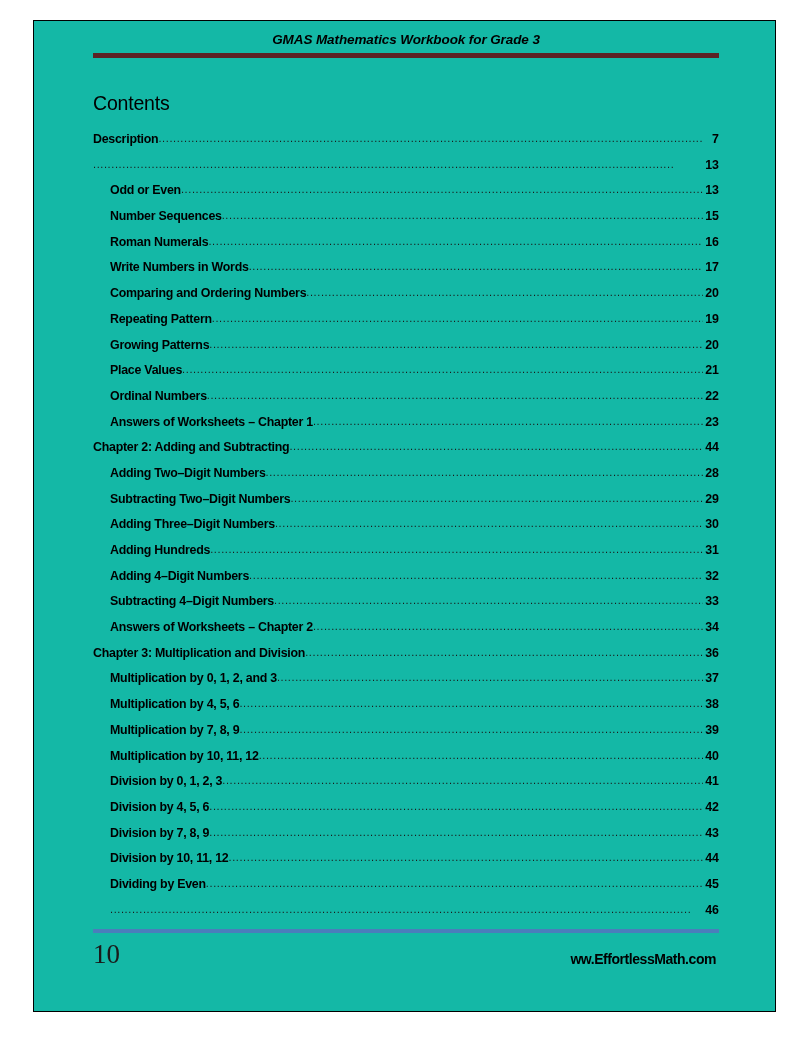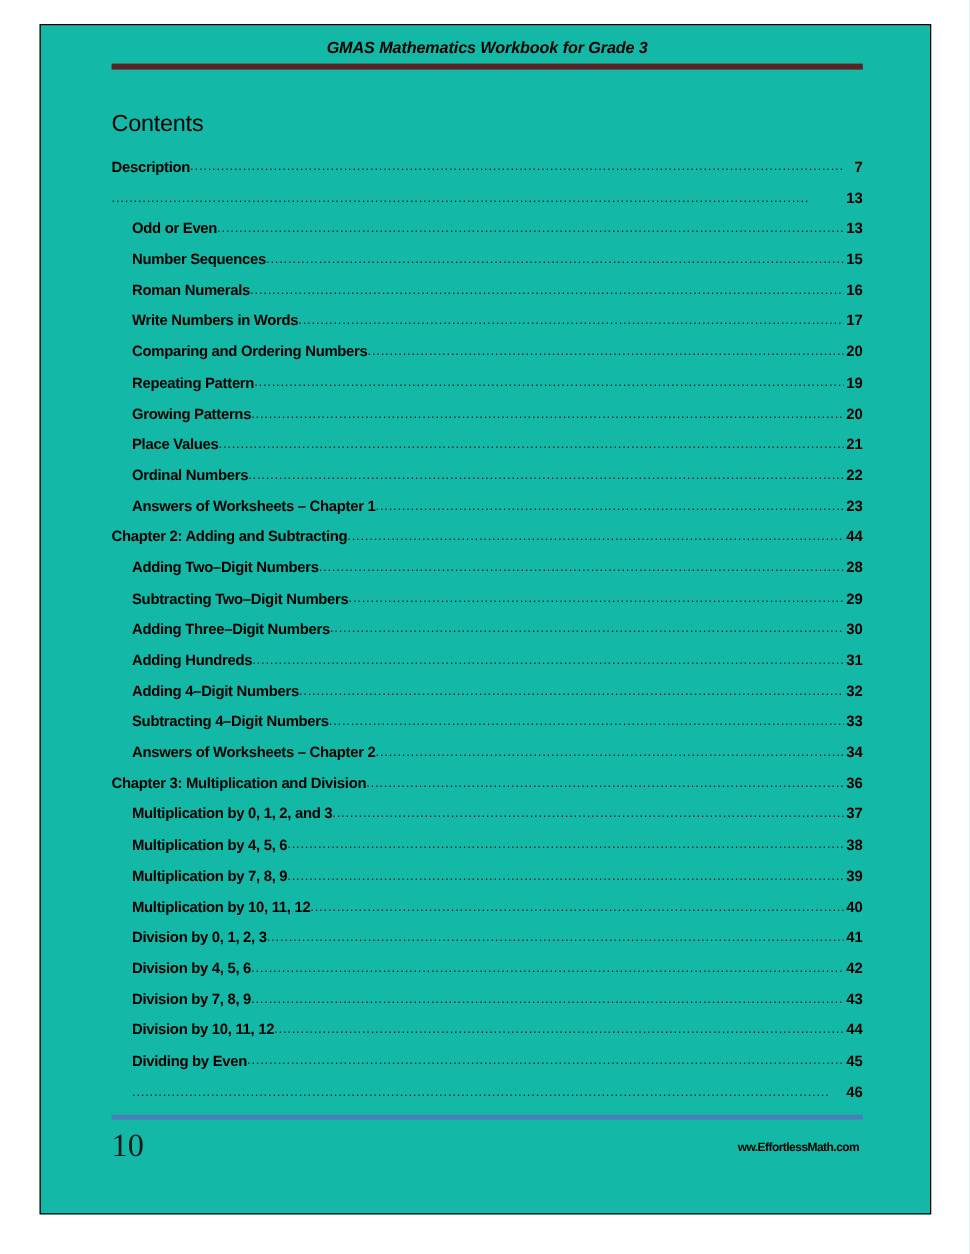--- a/index.html
+++ b/index.html
@@ -118,21 +118,21 @@
     top: 918px;
     font-family: "Liberation Serif", serif;
     font-size: 27px;
     color: #1a1a1a;
     text-align: center;
   }
   .footer-site {
     position: absolute;
     right: 59px;
     top: 930px;
-    font-size: 10px;
+    font-size: 14px;
     font-weight: bold;
     letter-spacing: -0.45px;
     color: #000000;
   }
 </style>
 </head>
 <body>
 
 <div class="page-sheet">
 

